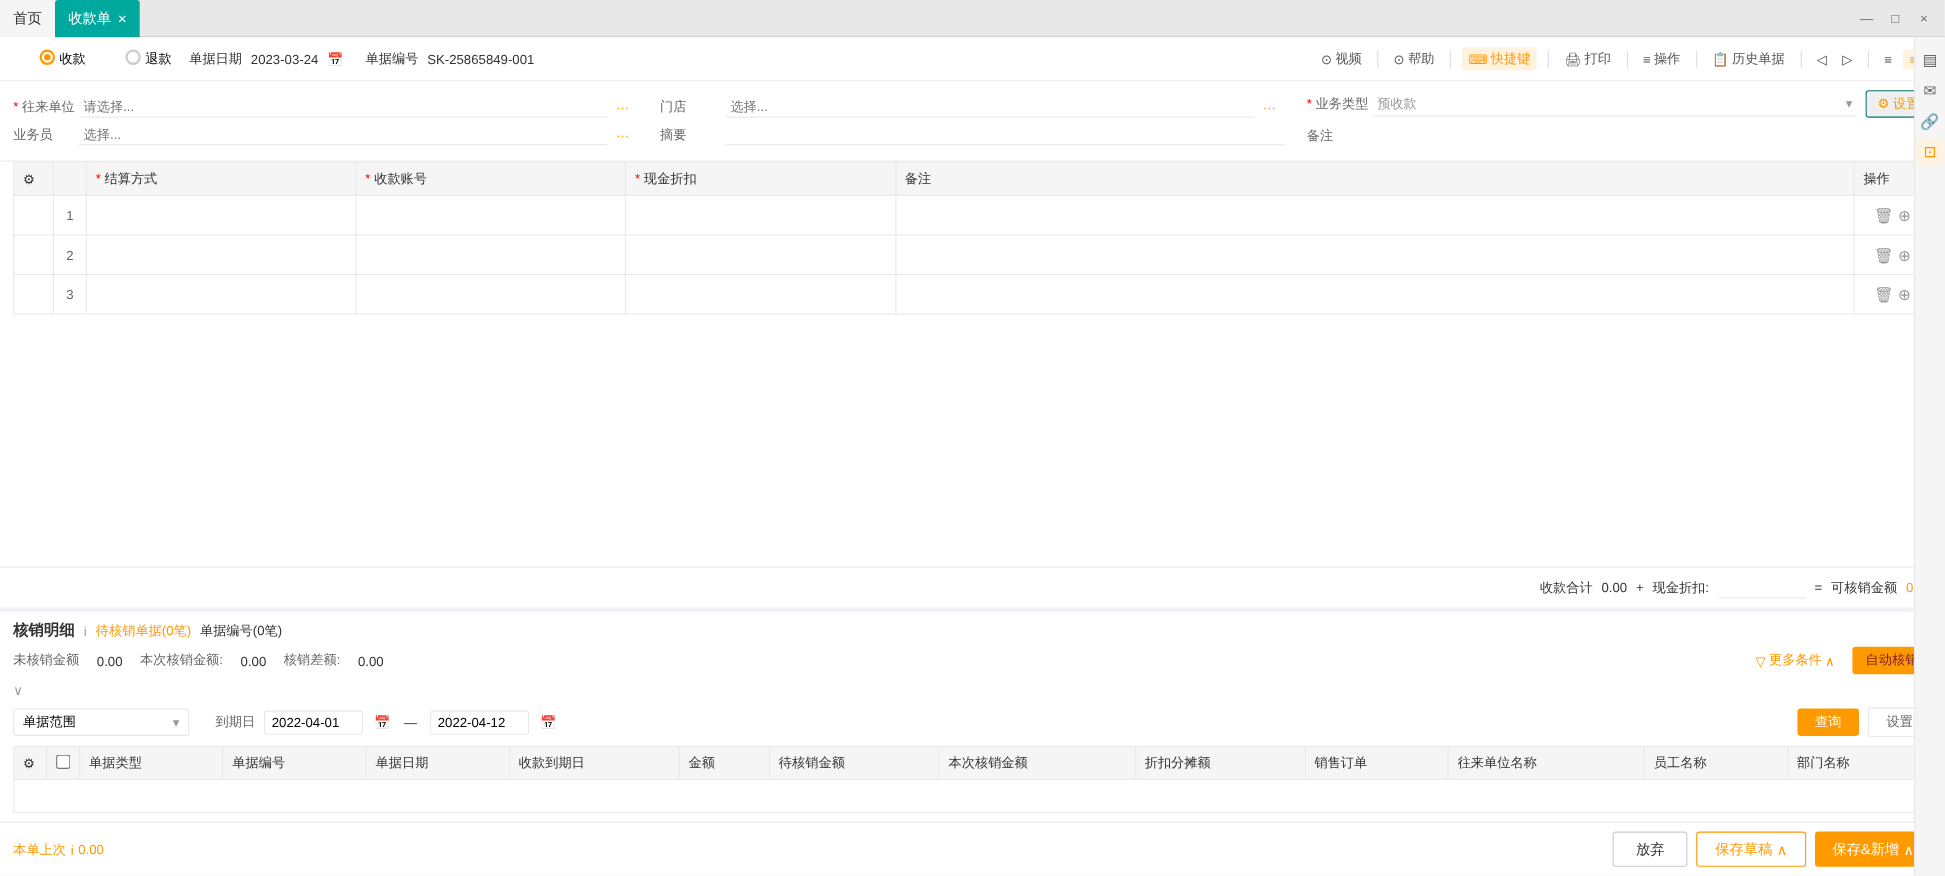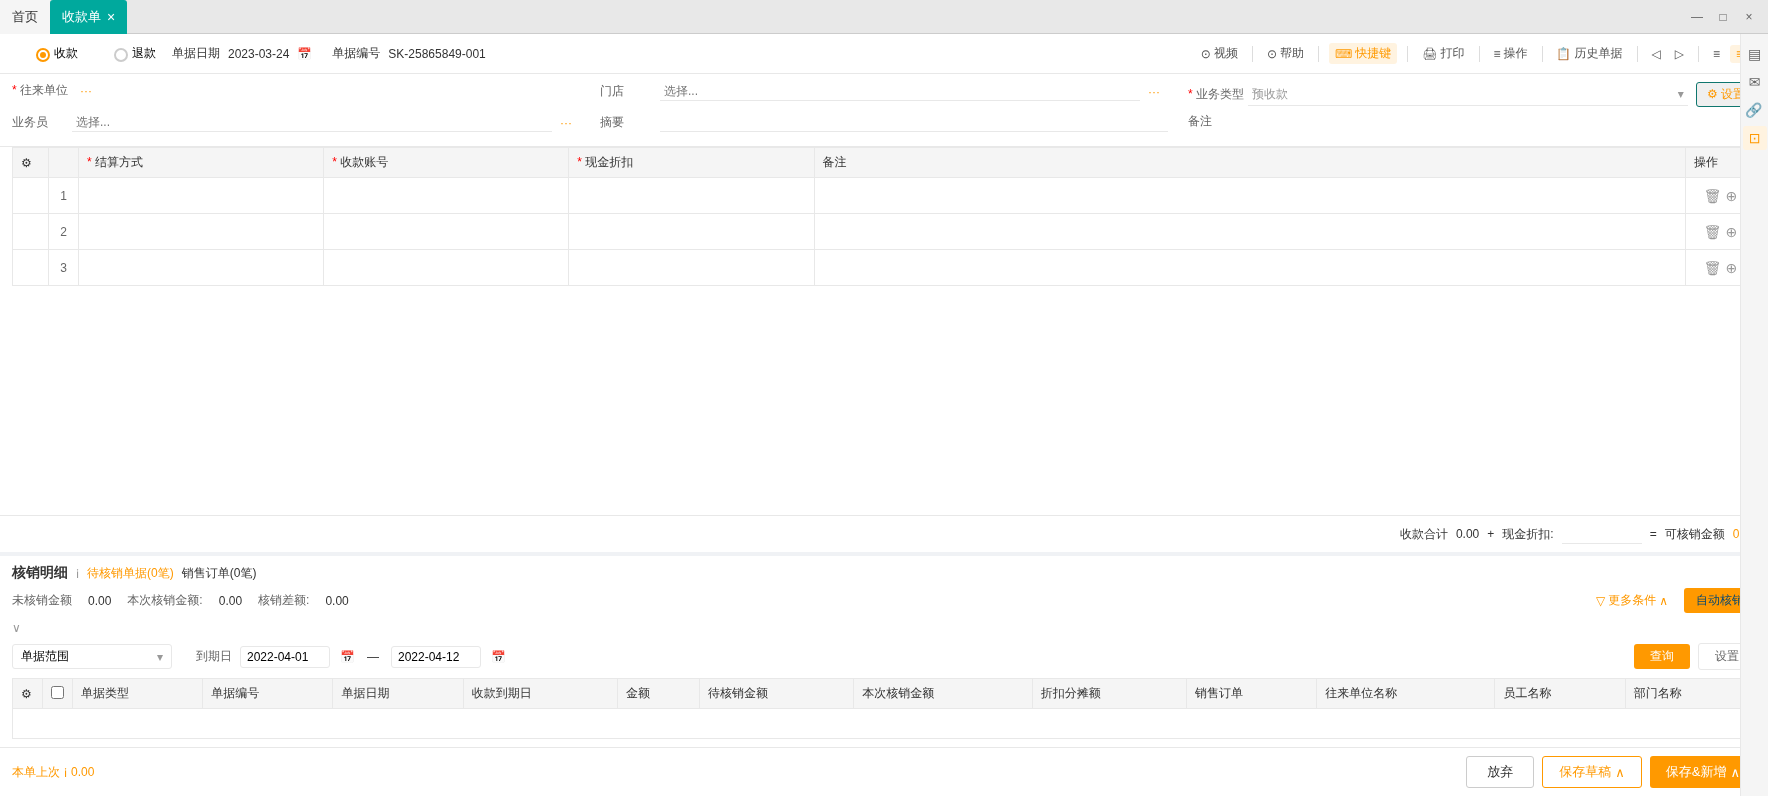--- a/index.html
+++ b/index.html
@@ -13,36 +13,36 @@
     .tab-home { background: #f5f5f5; color: #333; }
     .window-controls { margin-left: auto; display: flex; align-items: center; gap: 8px; padding-right: 10px; }
     .win-btn { width: 18px; height: 18px; border-radius: 50%; display: flex; align-items: center; justify-content: center; cursor: pointer; font-size: 12px; color: #666; }
 
     
     .main-container { background: #fff; height: calc(796px - 34px); display: flex; flex-direction: column; }
 
     
     .top-toolbar { display: flex; align-items: center; padding: 6px 12px; border-bottom: 1px solid #e8e8e8; background: #fff; height: 40px; }
     .radio-group { display: flex; align-items: center; gap: 12px; margin-right: 16px; }
-    .radio-item { display: flex; align-items: flex-end; gap: 4px; cursor: pointer; padding-left: 24px; }
+    .radio-item { display: flex; align-items: flex-start; gap: 4px; cursor: pointer; padding-left: 24px; }
     .radio-dot { width: 14px; height: 14px; border-radius: 50%; border: 2px solid #ccc; display: flex; align-items: center; justify-content: center; }
     .radio-dot.checked { border-color: #f90; }
     .radio-dot.checked::after { content: ''; width: 6px; height: 6px; border-radius: 50%; background: #f90; }
     .doc-info { display: flex; align-items: center; gap: 8px; }
     .doc-label { color: #333; }
     .doc-value { color: #333; font-weight: 500; }
     .doc-icon { color: #f90; cursor: pointer; }
     .toolbar-right { margin-left: auto; display: flex; align-items: center; gap: 6px; }
     .toolbar-btn { display: flex; align-items: center; gap: 3px; color: #555; cursor: pointer; font-size: 12px; padding: 2px 4px; }
     .toolbar-btn.active { color: #f90; background: #fff3e0; border-radius: 3px; padding: 2px 6px; }
     .divider-v { width: 1px; height: 16px; background: #ddd; margin: 0 4px; }
 
     
     .form-area { padding: 8px 12px; background: #fff; border-bottom: 1px solid #e8e8e8; }
-    .form-row { display: flex; align-items: flex-start; margin-bottom: 6px; gap: 0; }
+    .form-row { display: flex; align-items: flex-end; margin-bottom: 6px; gap: 0; }
     .form-field { display: flex; align-items: center; flex: 1; }
     .form-label { color: #666; white-space: nowrap; min-width: 60px; }
     .form-label.required::before { content: '* '; color: #f00; }
     .form-input { flex: 1; border: none; border-bottom: 1px solid #e8e8e8; padding: 2px 4px; color: #999; outline: none; font-size: 12px; }
     .more-btn { color: #f90; cursor: pointer; margin: 0 8px; }
     .form-select { display: flex; align-items: center; border: none; border-bottom: 1px solid #e8e8e8; padding: 2px 4px; flex: 1; }
     .form-select span { color: #999; }
     .chevron { color: #999; margin-left: auto; }
     .settings-btn { border: 1px solid #0f766e; color: #f90; padding: 3px 10px; border-radius: 3px; cursor: pointer; font-size: 12px; margin-left: 8px; }
 
@@ -67,21 +67,21 @@
     .verify-header { display: flex; align-items: center; gap: 8px; margin-bottom: 6px; }
     .verify-title { font-size: 14px; font-weight: bold; color: #333; }
     .info-icon { color: #999; cursor: pointer; }
     .verify-tab { color: #f90; cursor: pointer; font-size: 12px; }
     .verify-tab-inactive { color: #333; cursor: pointer; font-size: 12px; }
     .verify-stats { display: flex; align-items: center; gap: 16px; margin-bottom: 8px; font-size: 12px; }
     .stat-label { color: #666; }
     .stat-value { color: #333; }
     .verify-toolbar { display: flex; align-items: center; gap: 8px; margin-bottom: 8px; }
     .filter-btn { display: flex; align-items: center; gap: 3px; color: #f90; cursor: pointer; font-size: 12px; margin-left: auto; }
-    .auto-btn { background: #f90; color: #0c4a6e; border: none; padding: 4px 12px; border-radius: 3px; cursor: pointer; font-size: 12px; text-align: right; }
+    .auto-btn { background: #f90; color: #7f1d1d; border: none; padding: 4px 12px; border-radius: 3px; cursor: pointer; font-size: 12px; text-align: right; }
     .query-fields { display: flex; align-items: center; gap: 8px; }
     .field-label { color: #666; }
     .date-input { border: 1px solid #e8e8e8; padding: 3px 6px; border-radius: 3px; font-size: 12px; width: 90px; }
     .date-icon { color: #999; cursor: pointer; margin-left: 2px; }
     .date-sep { color: #333; margin: 0 4px; }
     .select-with-arrow { display: flex; align-items: center; border: 1px solid #e8e8e8; padding: 3px 8px; border-radius: 3px; min-width: 160px; cursor: pointer; }
     .select-arrow { margin-left: auto; color: #999; }
     .query-btn { background: #f90; color: #fff; border: none; padding: 4px 16px; border-radius: 3px; cursor: pointer; font-size: 12px; }
     .setting-btn2 { background: #fff; color: #666; border: 1px solid #e8e8e8; padding: 4px 16px; border-radius: 3px; cursor: pointer; font-size: 12px; }
 
@@ -180,20 +180,21 @@
       <div class="toolbar-btn active" style="color:#f90;">
         <span>≡+</span>
       </div>
     </div>
   </div>
 
   <div class="form-area">
     <div class="form-row">
       <div class="form-field" style="flex:2;">
         <span class="form-label required">往来单位</span>
+        <input class="form-input" type="text" placeholder="请选择..." style="">
         <span class="more-btn">···</span>
       </div>
       <div class="form-field" style="flex:2; margin-left:20px;">
         <span class="form-label">门店</span>
         <input class="form-input" type="text" placeholder="选择..." style="">
         <span class="more-btn">···</span>
       </div>
       <div class="form-field" style="flex:2; margin-left:20px;">
         <span class="form-label required">业务类型</span>
         <div class="form-select">
@@ -302,21 +303,21 @@
     <span>=</span>
     <span>可核销金额</span>
     <span class="summary-orange">0.00</span>
   </div>
 
   <div class="verify-section">
     <div class="verify-header">
       <span class="verify-title">核销明细</span>
       <span class="info-icon">ℹ</span>
       <span class="verify-tab">待核销单据(0笔)</span>
-      <span class="verify-tab-inactive">销售订单(0笔)</span>
+      <span class="verify-tab-inactive">单据编号(0笔)</span>
     </div>
 
     <div class="verify-stats">
       <span class="stat-label">未核销金额</span>
       <span class="stat-value">0.00</span>
       <span class="stat-label">本次核销金额:</span>
       <span class="stat-value">0.00</span>
       <span class="stat-label">核销差额:</span>
       <span class="stat-value">0.00</span>
       <div class="filter-btn">

